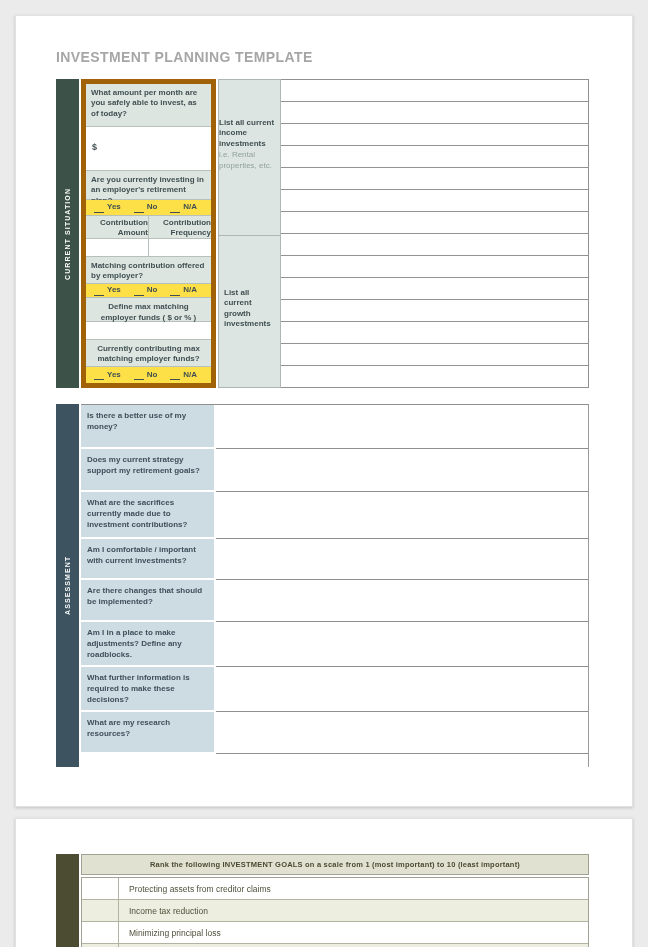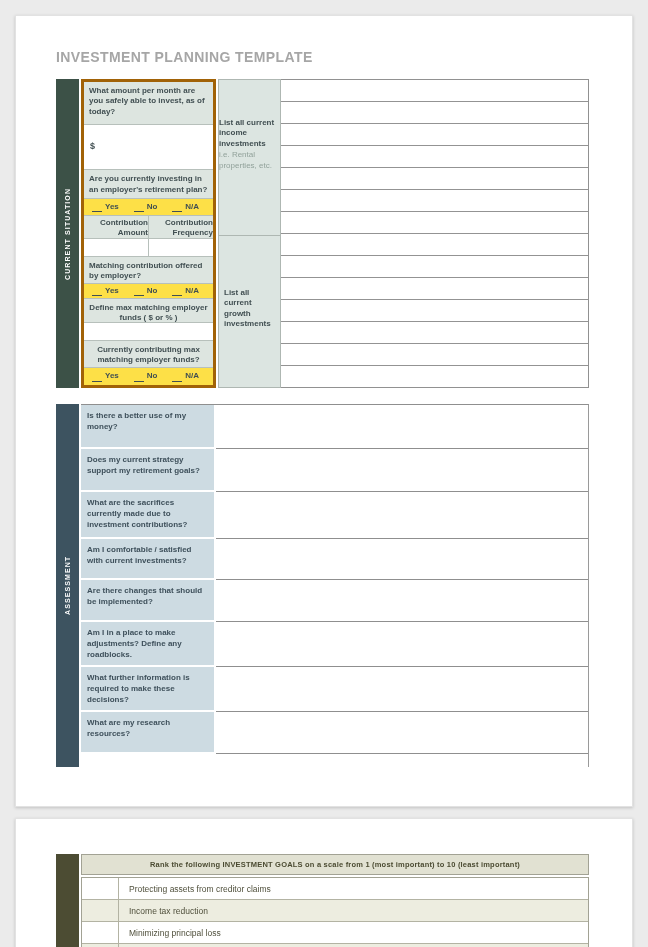--- a/index.html
+++ b/index.html
@@ -32,21 +32,21 @@
   .sb-olive { background:var(--gl-sb,#4C4C33); }
   .sb-label {
     position:absolute; inset:0; display:flex; align-items:center; justify-content:center;
     writing-mode:vertical-rl; transform:rotate(180deg);
     color:#fff; font-size:7px; font-weight:bold; letter-spacing:1.1px; white-space:nowrap;
   }
 
   
   .t1-left {
     width:135px; flex:0 0 135px; margin-left:2px; display:flex; flex-direction:column;
-    border:3px solid #a16207; font-size:8px; line-height:1.3;
+    border:5px solid #a16207; font-size:8px; line-height:1.3;
   }
   .t1-left > div { border-bottom:1px solid #b7c0bb; }
   .t1-left > div:last-child { border-bottom:none; }
   .q { background:var(--t1-bg,#DDE5E0); padding:4px 5px 0 5px; font-weight:bold; color:#414f52; }
   .qc { text-align:center; }
   .wcell { background:#fff; }
   .dollar-cell { display:flex; align-items:center; padding-left:6px; font-size:9px; font-weight:bold; }
   .opts { display:flex; align-items:center; justify-content:space-between; padding:0 14px 0 8px; background:#fde047; }
   .opt { display:inline-flex; align-items:flex-end; gap:3px; }
   .opt-blank { width:10px; height:8px; border-bottom:1px solid #414f52; }
@@ -217,21 +217,21 @@
         </div>
         <div class="t2-row" style="height: 43px;">
           <div class="t2-q">Does my current strategy support my retirement goals?</div>
           <div class="t2-ans"></div>
         </div>
         <div class="t2-row" style="height: 47px;">
           <div class="t2-q">What are the sacrifices currently made due to investment contributions?</div>
           <div class="t2-ans"></div>
         </div>
         <div class="t2-row" style="height: 41px;">
-          <div class="t2-q">Am I comfortable / satisfied with current investments?</div>
+          <div class="t2-q">Am I comfortable / important with current investments?</div>
           <div class="t2-ans"></div>
         </div>
         <div class="t2-row" style="height: 42px;">
           <div class="t2-q">Are there changes that should be implemented?</div>
           <div class="t2-ans"></div>
         </div>
         <div class="t2-row" style="height: 45px;">
           <div class="t2-q">Am I in a place to make adjustments? Define any roadblocks.</div>
           <div class="t2-ans"></div>
         </div>

